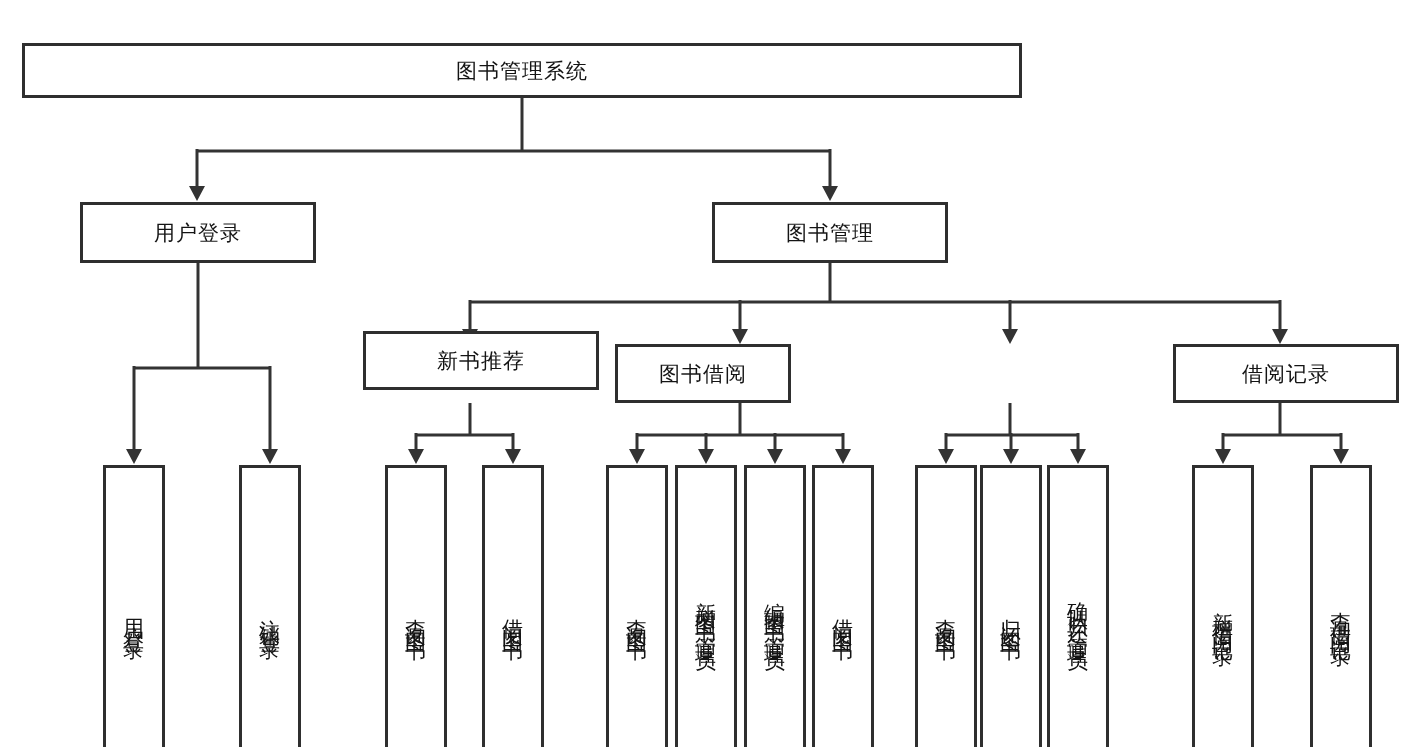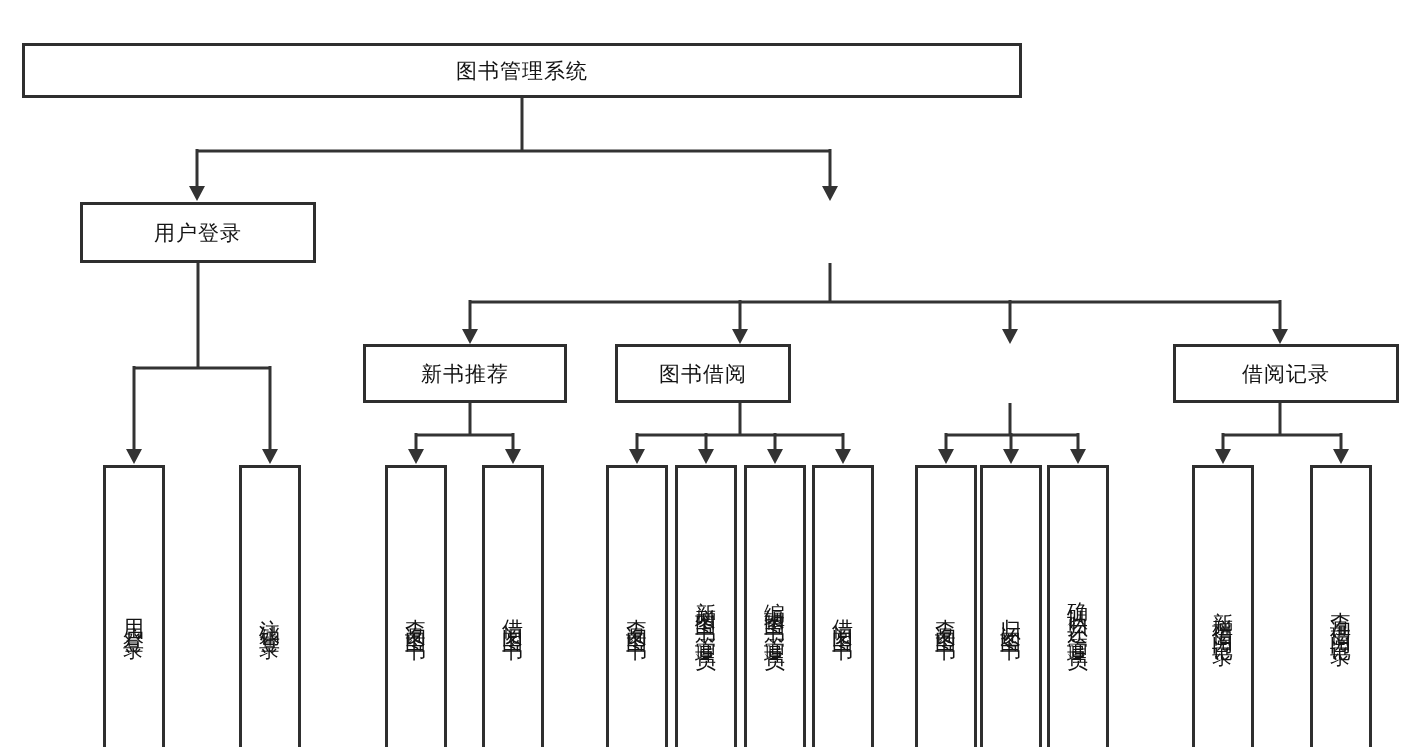--- a/index.html
+++ b/index.html
@@ -129,22 +129,25 @@
     <polygon points="1333,419 1349,419 1341,434"></polygon>
   </svg>
 
   <div class="box hbox" style="left:22px;top:13px;width:1000px;height:55px">
     <span>图书管理系统</span>
   </div>
 
   <div class="box hbox" style="left:80px;top:172px;width:236px;height:61px">
     <span>用户登录</span>
   </div>
-
-  <div class="box hbox" style="left:363px;top:314px;width:204px;height:59px">
+  <div class="box hbox" style="left:712px;top:172px;width:236px;height:61px">
+    <span>图书管理</span>
+  </div>
+
+  <div class="box hbox" style="left:363px;top:301px;width:236px;height:59px">
     <span>新书推荐</span>
   </div>
   <div class="box hbox" style="left:615px;top:314px;width:176px;height:59px">
     <span>图书借阅</span>
   </div>
   <div class="box hbox" style="left:1173px;top:314px;width:226px;height:59px">
     <span>借阅记录</span>
   </div>
 
   <div class="box vbox" style="left:103px;top:435px;width:62px;height:302px">

